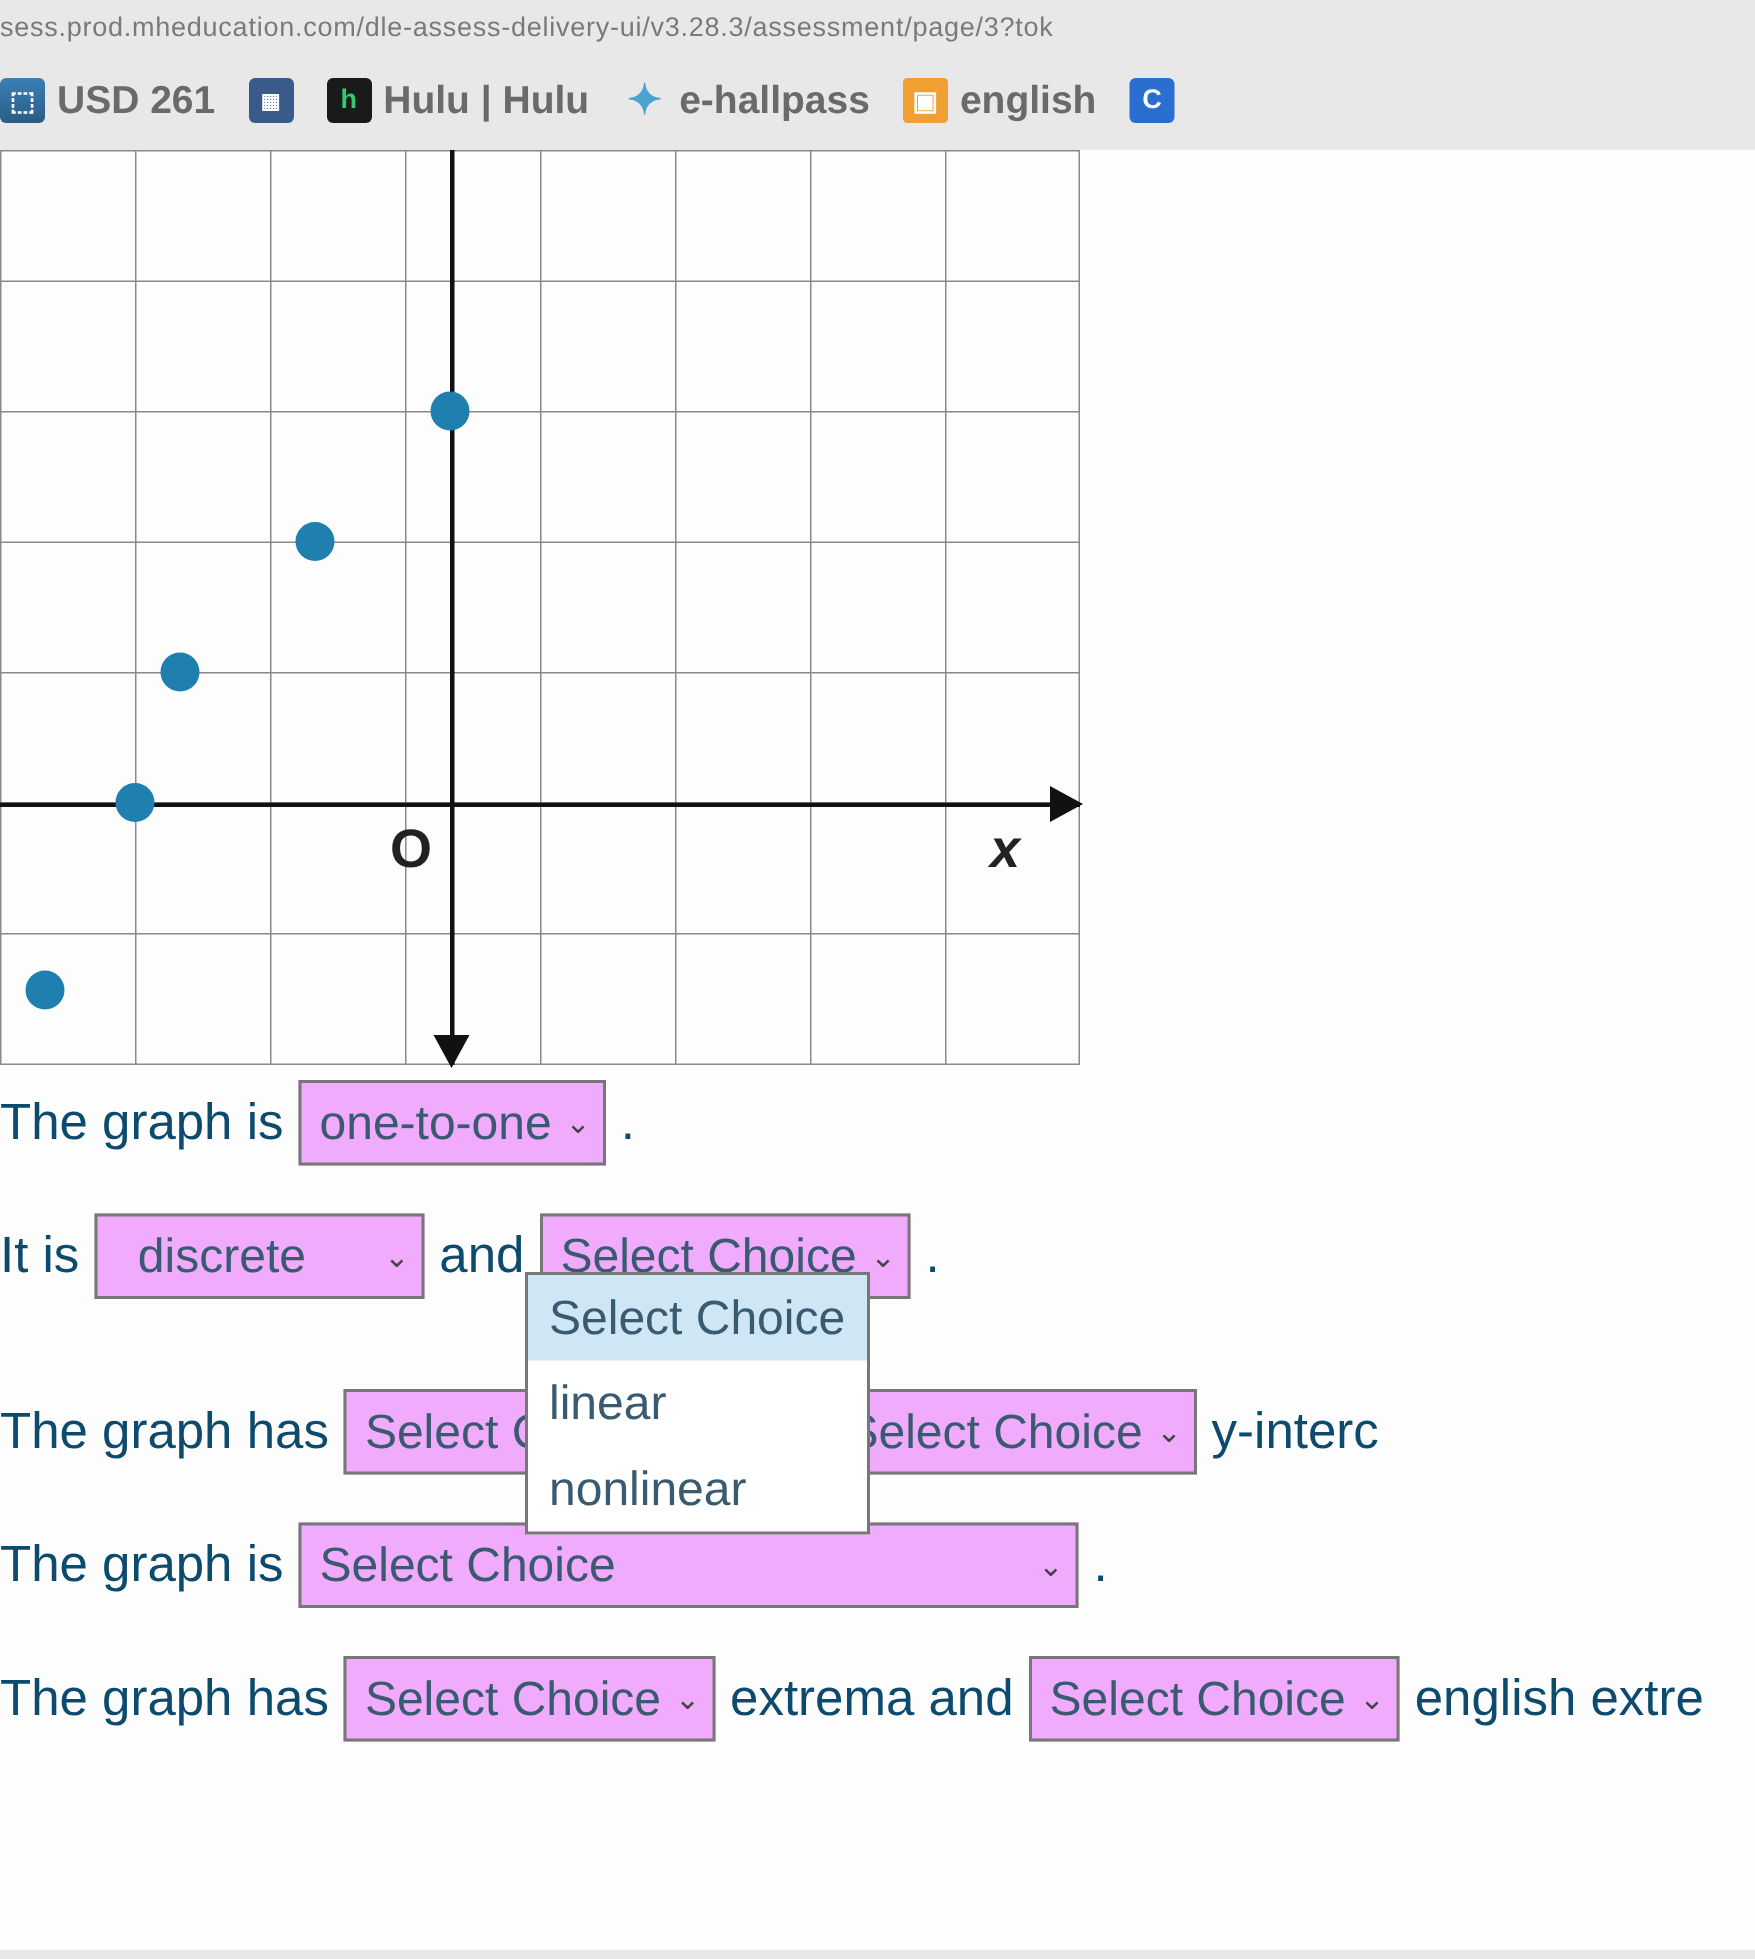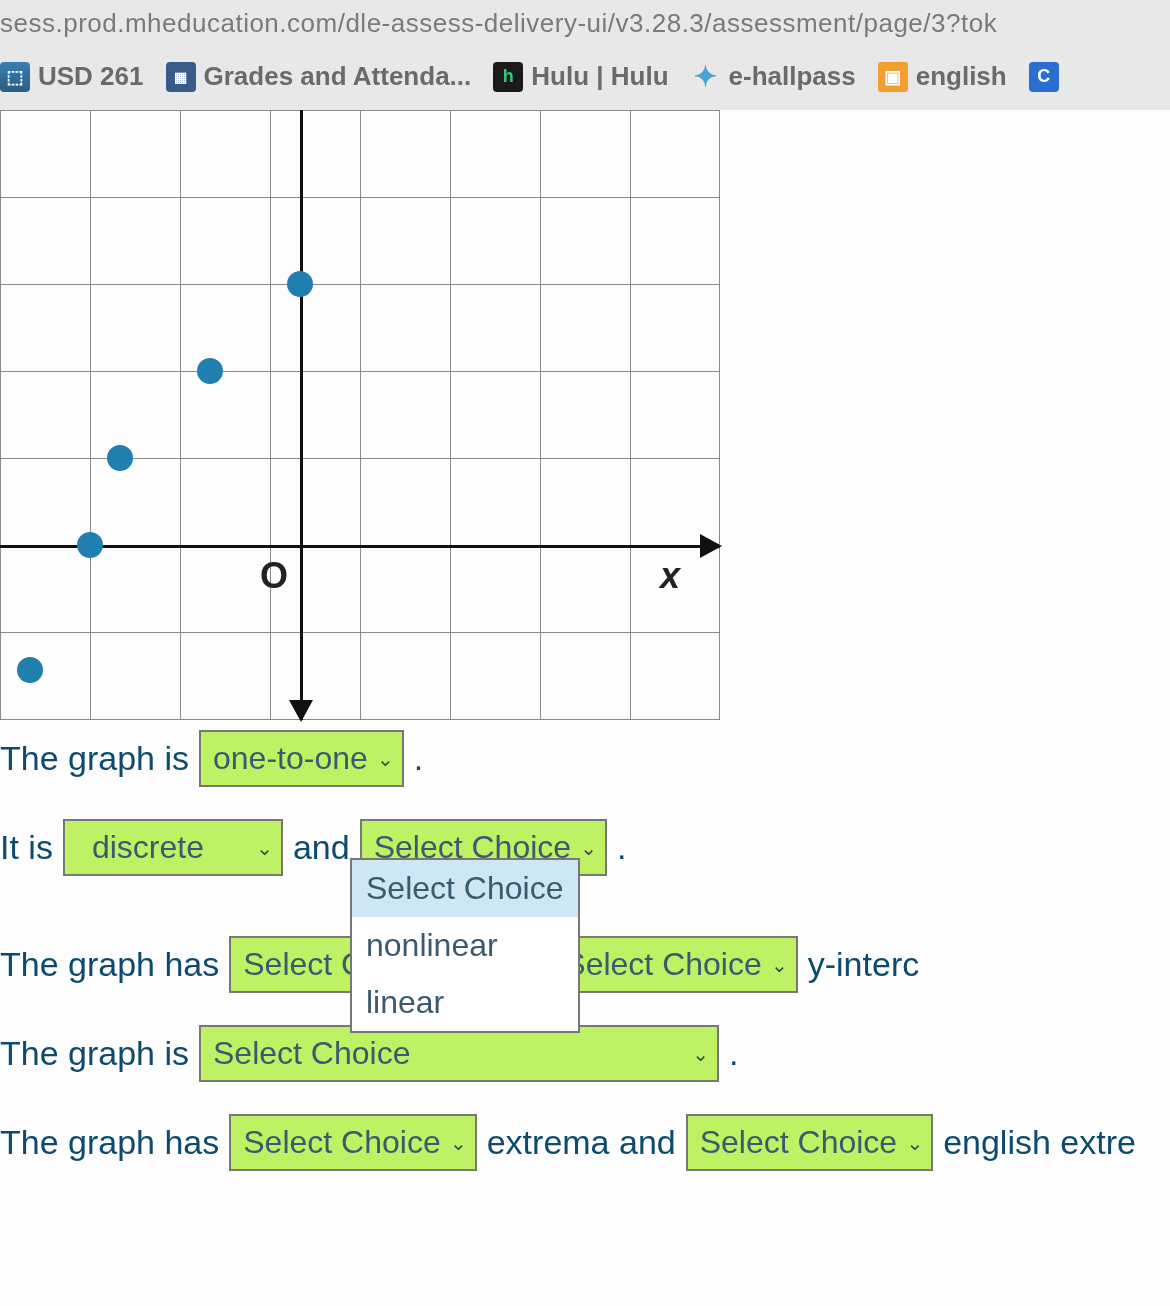--- a/index.html
+++ b/index.html
@@ -6,21 +6,21 @@
   body {
     font-family: Arial, Helvetica, sans-serif;
     background: #e8e8e8;
     width: 1170px;
     height: 1306px;
     overflow: hidden;
     position: relative;
   }
   .url-bar {
     padding: 8px 0 8px 0;
-    font-size: 26px;
+    font-size: 18px;
     color: #7a7a7a;
     font-weight: 500;
     letter-spacing: 0.5px;
     white-space: nowrap;
   }
   .bookmarks-bar {
     display: flex;
     align-items: center;
     gap: 22px;
     padding: 14px 0 18px 0;
@@ -121,21 +121,21 @@
   }
   .line {
     display: flex;
     align-items: center;
     gap: 10px;
     margin-bottom: 32px;
     white-space: nowrap;
   }
   .select-box {
     border: 2px solid #777;
-    background: #bef264;
+    background: #f0abfc;
     padding: 8px 34px 8px 12px;
     font-size: 32px;
     color: #3a5a70;
     position: relative;
     display: inline-flex;
     align-items: center;
     min-height: 54px;
     font-weight: 500;
   }
   .select-box.wide { min-width: 520px; }
@@ -171,21 +171,20 @@
 
 <div class="url-bar">sess.prod.mheducation.com/dle-assess-delivery-ui/v3.28.3/assessment/page/3?tok</div>
 
 <div class="bookmarks-bar">
   <div class="bookmark">
     <span class="bm-icon usd">⬚</span>
     <span>USD 261</span>
   </div>
   <div class="bookmark">
     <span class="bm-icon grades">▦</span>
-    <span>Grades and Attenda...</span>
   </div>
   <div class="bookmark">
     <span class="bm-icon hulu">h</span>
     <span>Hulu | Hulu</span>
   </div>
   <div class="bookmark">
     <span class="bm-icon ehall">✦</span>
     <span>e-hallpass</span>
   </div>
   <div class="bookmark">
@@ -259,22 +258,22 @@
       <span class="txt">and</span>
       <span class="select-box" style="position:relative;">
         <span>Select Choice</span>
         <span class="chev">⌄</span>
       </span>
       <span class="txt">.</span>
     </div>
 
     <div class="dropdown-list" style="left:350px; top:138px;">
       <div class="opt highlight">Select Choice</div>
+      <div class="opt">linear</div>
       <div class="opt">nonlinear</div>
-      <div class="opt">linear</div>
     </div>
 
     <div class="line" style="margin-top:60px;">
       <span class="txt">The graph has</span>
       <span class="select-box" style="min-width:170px;">
         <span>Select Cho</span>
       </span>
       <span class="txt">s) and</span>
       <span class="select-box">
         <span>Select Choice</span>

